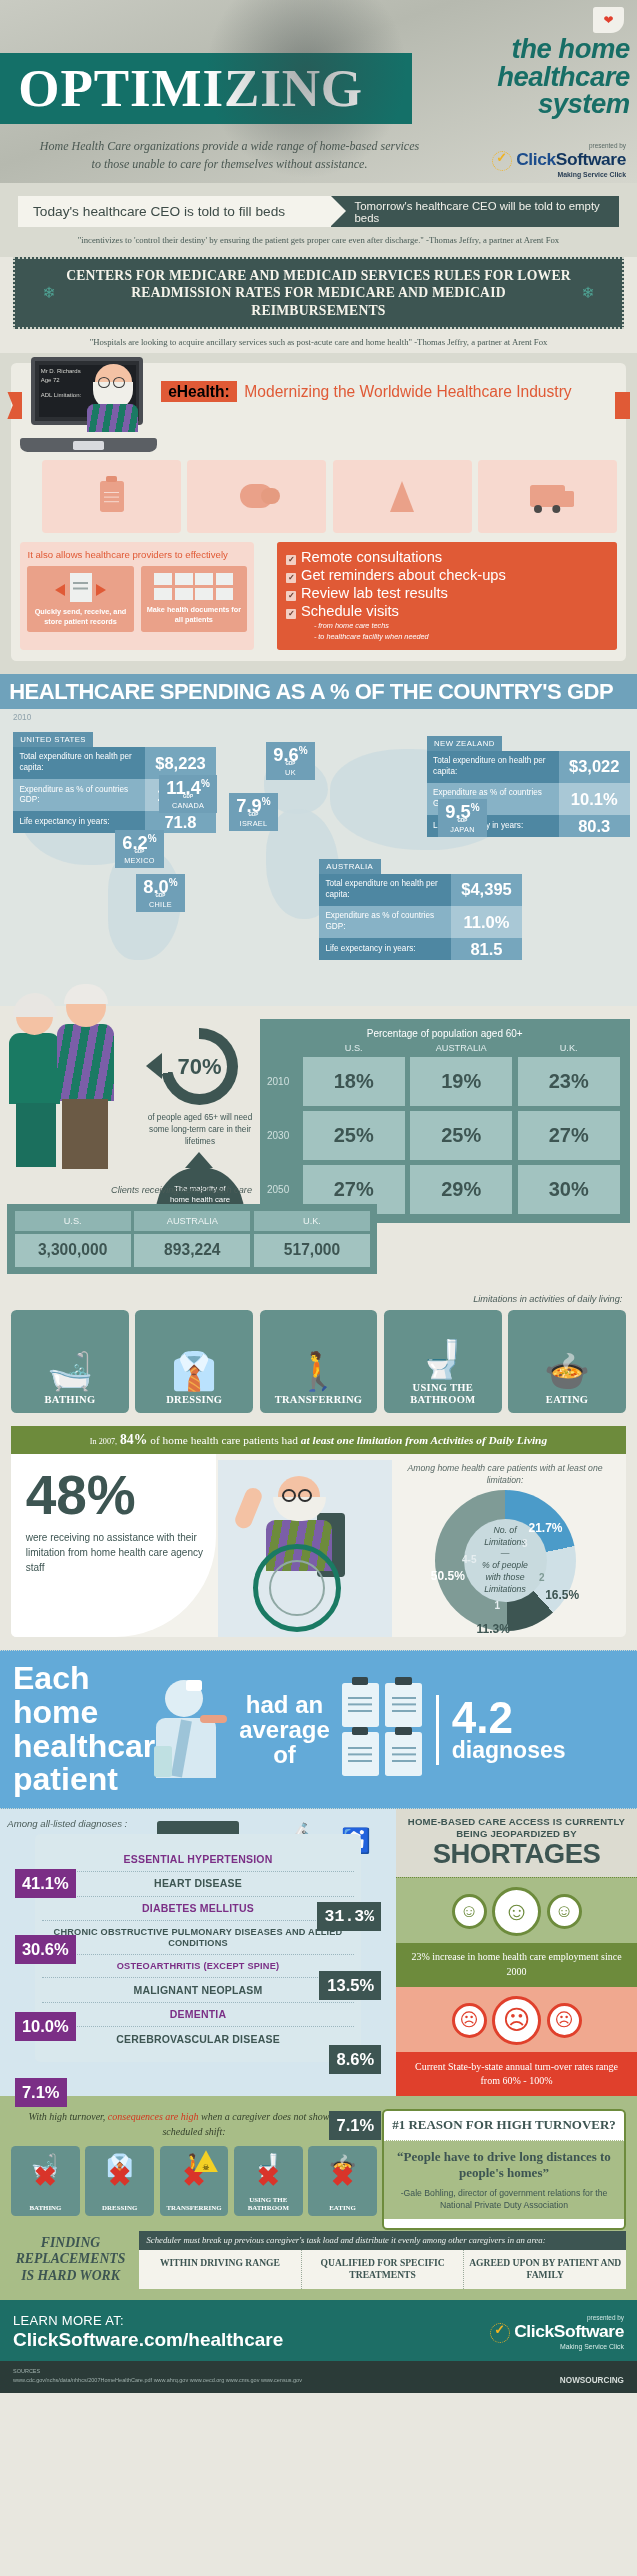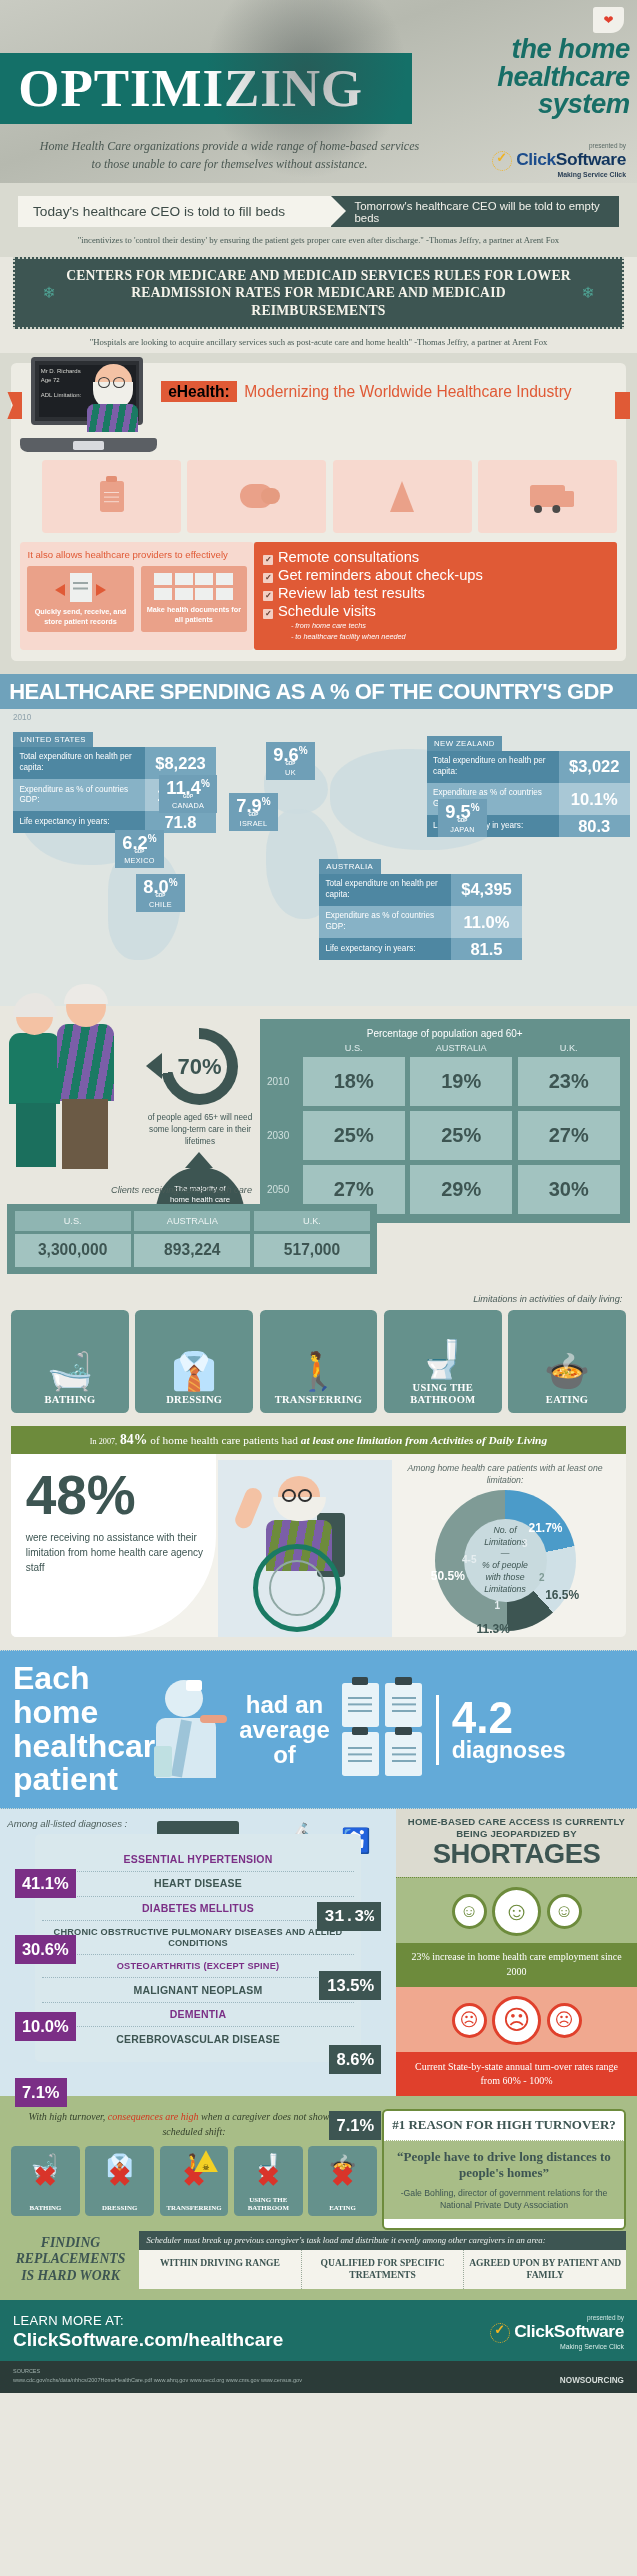--- a/index.html
+++ b/index.html
@@ -120,21 +120,21 @@
   .ico-bub:after{content:""; position:absolute; right:-6.4px; top:3.7px; width:18.3px; height:16.5px;
      background:#e59b80; border-radius:9.2px;}
   .ico-flask{ width:0; height:0; border-left:12px solid transparent; border-right:12px solid transparent;
      border-bottom:31px solid #eaa189; position:relative;}
   .ico-truck{ width:35px; height:22px; background:#eaa189; border-radius:2.7px; position:relative;}
   .ico-truck:before{content:""; position:absolute; right:-9.2px; top:5.5px; width:13px; height:16.5px;
      background:#eaa189; border-radius:1.8px;}
   .ico-truck i{ position:absolute; bottom:-6.4px; left:3.7px; width:8.2px; height:8.2px; background:#4c4a48;
      border-radius:50%; box-shadow:18.3px 0 0 #4c4a48; display:block;}
 
-  .eh-row3{ display:flex; gap:0; margin-top:9.2px; }
+  .eh-row3{ display:flex; gap:23px; margin-top:9.2px; }
   .provider{ width:234px; background:#f7d9cf; border-radius:3.7px; padding:7.3px; }
   .provider .cap{ color:#e05a36; font-size:9.6px; margin-bottom:5.5px; }
   .provider .two{ display:flex; gap:7.3px; }
   .provider .pb{ flex:1; background:#eaa189; border-radius:2.7px; padding:7.3px 3.7px 5.5px; text-align:center; }
   .provider .pb .lab{ color:#fff; font-size:7.3px; font-weight:bold; line-height:1.3; margin-top:5.5px; }
   .doc-w{ width:22px; height:29px; background:#eef0ee; margin:0 auto; position:relative; }
   .doc-w i{ position:absolute; left:3.7px; top:9.2px; width:14.7px; height:1.8px; background:#9aa7a6;
      box-shadow:0 5.5px 0 #9aa7a6; display:block;}
   .arrL, .arrR{ position:absolute; top:11px; width:0;height:0;}
   .arrL{ left:-14.7px; border-top:6.4px solid transparent; border-bottom:6.4px solid transparent; border-right:10px solid #e05a36;}

